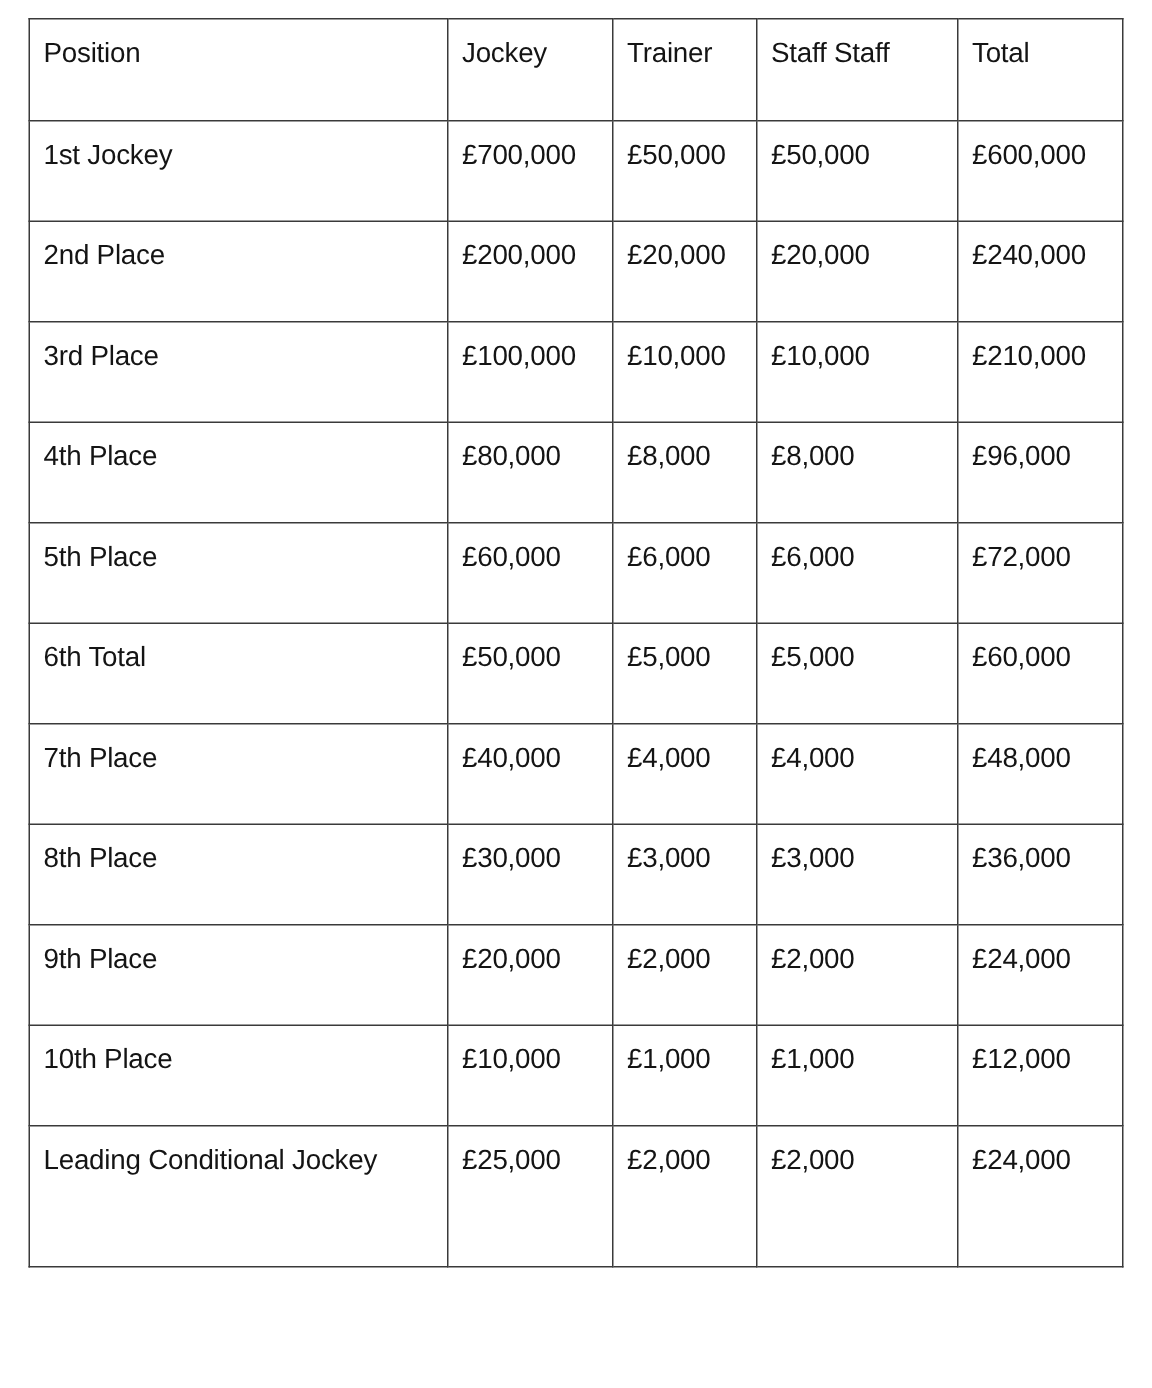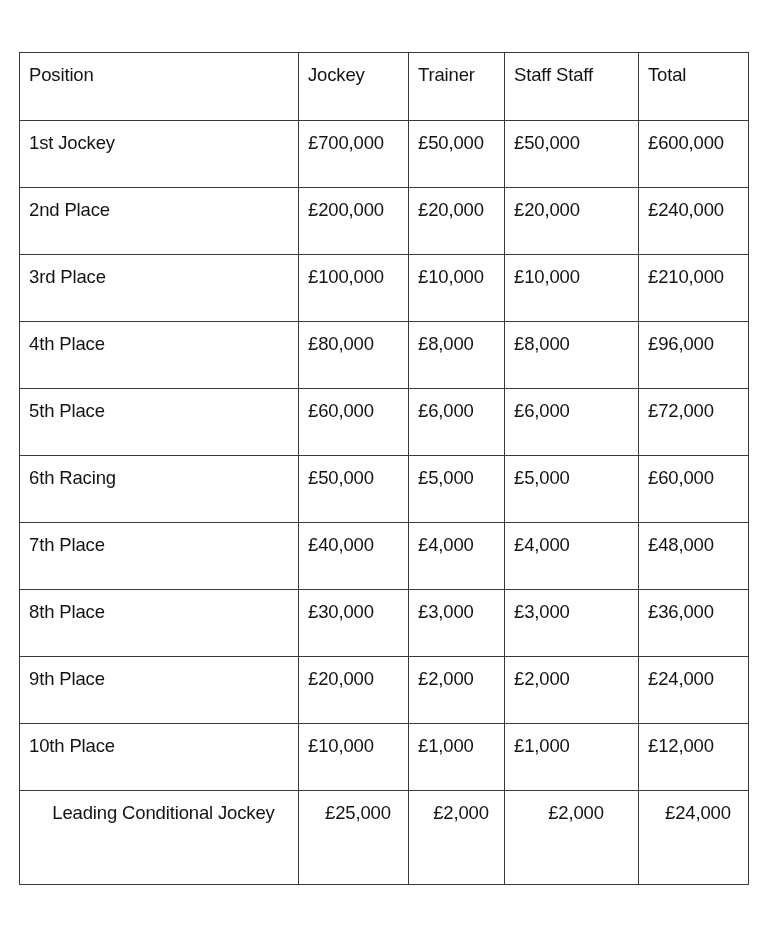--- a/index.html
+++ b/index.html
@@ -28,21 +28,20 @@
     left: 19px;
     top: 12px;
     width: 729px;
   }
 
   table.prize-table {
     border-collapse: collapse;
     table-layout: fixed;
     width: 729px;
     background: #ffffff;
-    margin-top: 40px;
   }
 
   table.prize-table col.c-position { width: 279px; }
   table.prize-table col.c-jockey   { width: 110px; }
   table.prize-table col.c-trainer  { width: 96px;  }
   table.prize-table col.c-racing   { width: 134px; }
   table.prize-table col.c-total    { width: 110px; }
 
   table.prize-table th,
   table.prize-table td {
@@ -63,21 +62,20 @@
     height: 56px;
     font-weight: 400;
   }
 
   table.prize-table tbody tr.row-standard td {
     height: 55px;
   }
 
   table.prize-table tbody tr.row-tall td {
     height: 82px;
-    text-align: center;
   }
 </style>
 </head>
 <body>
 
 <div class="page">
   <div class="table-wrap">
     <table class="prize-table">
       <colgroup>
         <col class="c-position">
@@ -125,21 +123,21 @@
             <td>£96,000</td>
           </tr>
           <tr class="row-standard">
             <td>5th Place</td>
             <td>£60,000</td>
             <td>£6,000</td>
             <td>£6,000</td>
             <td>£72,000</td>
           </tr>
           <tr class="row-standard">
-            <td>6th Racing</td>
+            <td>6th Total</td>
             <td>£50,000</td>
             <td>£5,000</td>
             <td>£5,000</td>
             <td>£60,000</td>
           </tr>
           <tr class="row-standard">
             <td>7th Place</td>
             <td>£40,000</td>
             <td>£4,000</td>
             <td>£4,000</td>

